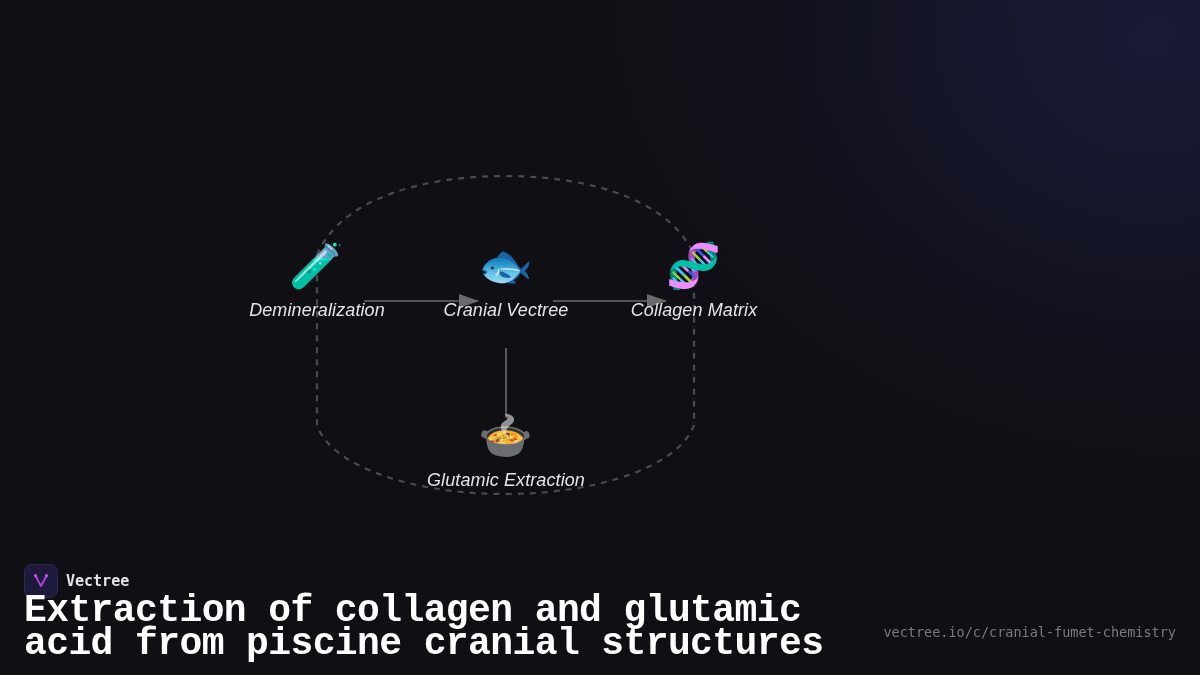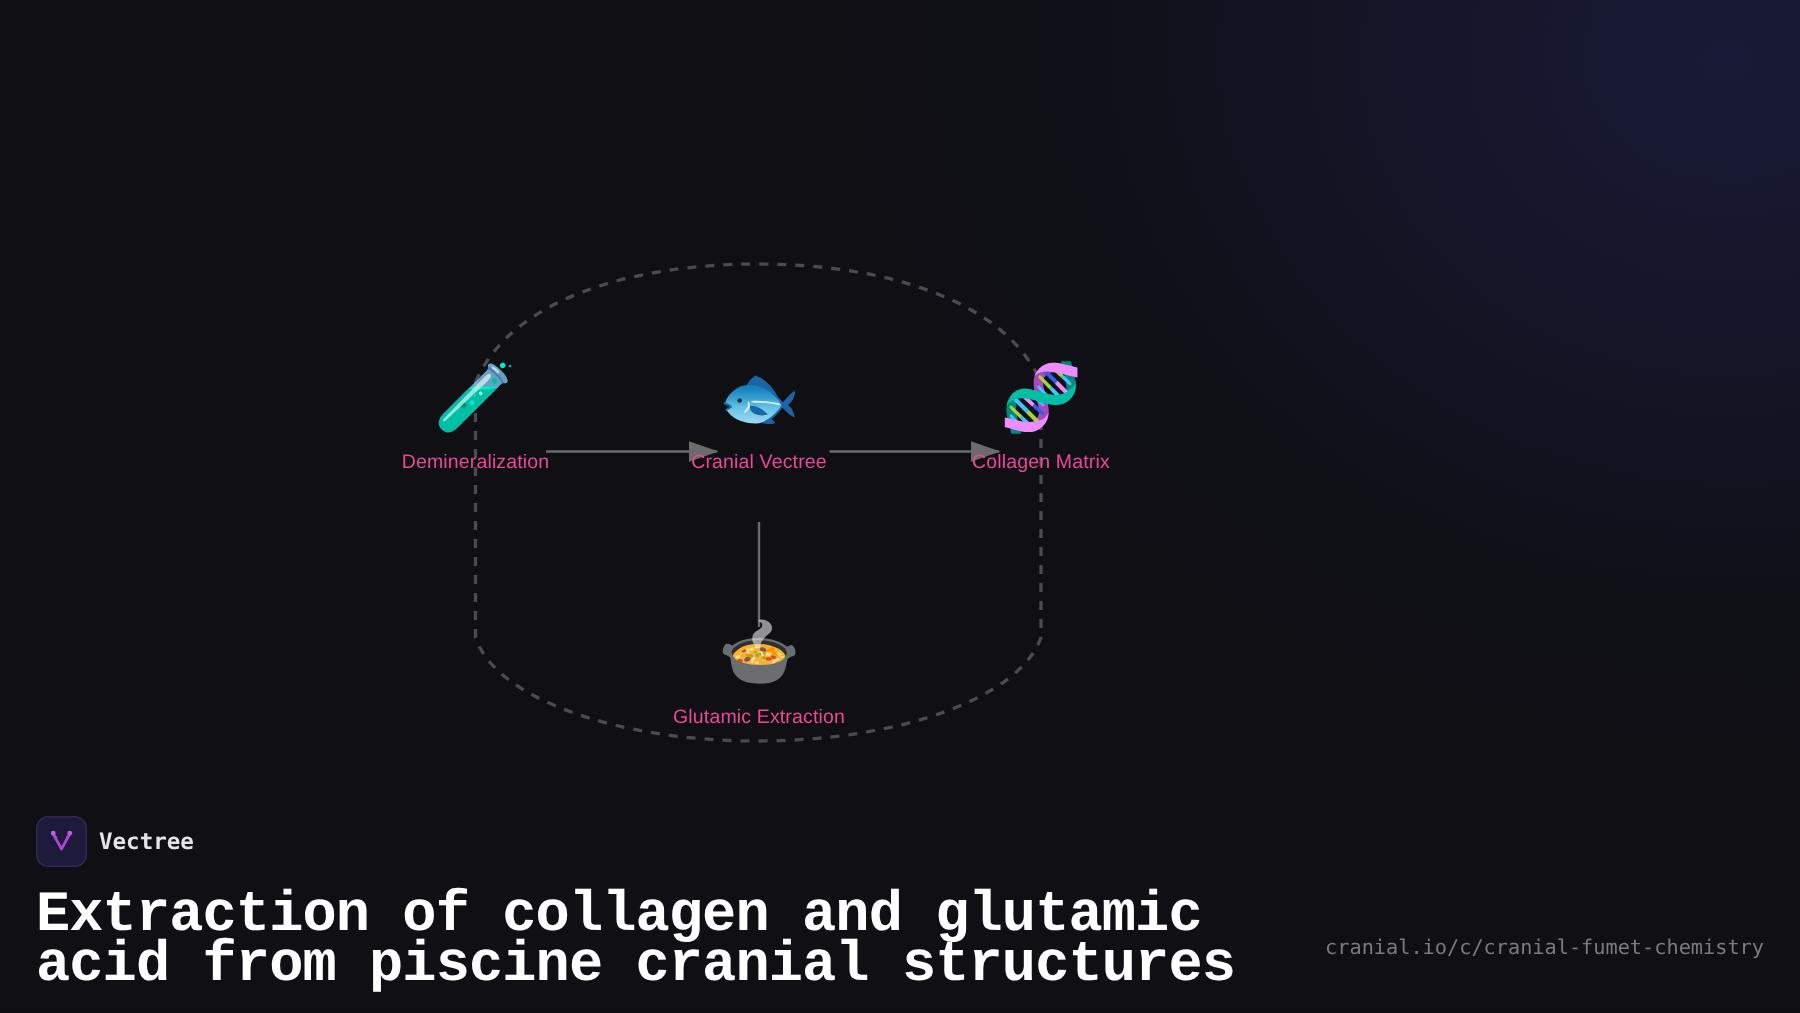--- a/index.html
+++ b/index.html
@@ -38,28 +38,29 @@
     .node .emoji {
       display: block;
       font-size: 44px;
       line-height: 52px;
       height: 52px;
       font-family: "DejaVu Sans", sans-serif;
     }
     .node .label {
       display: block;
       margin-top: 8px;
-      color: #ec4899;
-      font-size: 13px;
+      color: #e5e5e5;
+      font-size: 18px;
       letter-spacing: 0.1px;
+      font-style: italic;
     }
     .brand {
       position: absolute;
       left: 24px;
-      top: 544px;
+      top: 564px;
       display: flex;
       align-items: center;
       gap: 8px;
     }
     .brand-logo {
       width: 32px;
       height: 32px;
       border-radius: 8px;
       background: #1e1a3c;
       border: 1px solid #2e2856;
@@ -142,13 +143,13 @@
       <circle cx="3.5" cy="3.5" r="1.6" fill="#c25ae6"></circle>
       <circle cx="14.5" cy="3.5" r="1.6" fill="#c25ae6"></circle>
     </svg>
   </div>
   <span class="brand-name">Vectree</span>
 </div>
 
 <h1 class="title"><span>Extraction of collagen and glutamic</span>
 <span>acid from piscine cranial structures</span></h1>
 
-<div class="url">cranial.io/c/cranial-fumet-chemistry</div>
+<div class="url">vectree.io/c/cranial-fumet-chemistry</div>
 
 </body></html>

